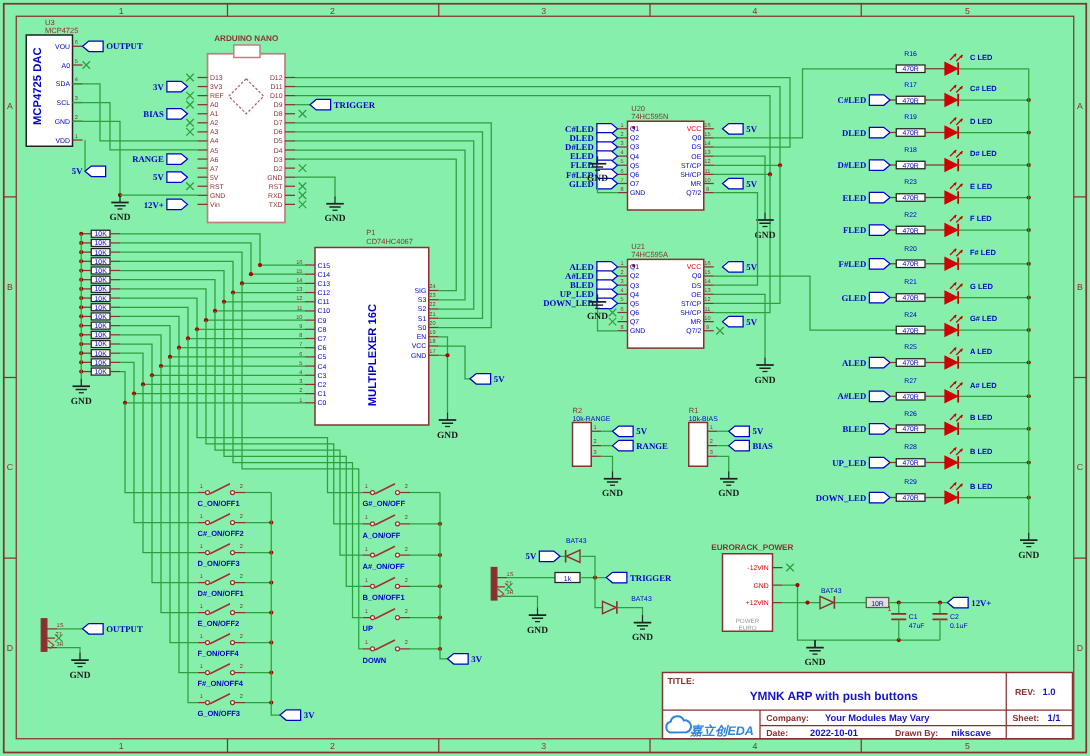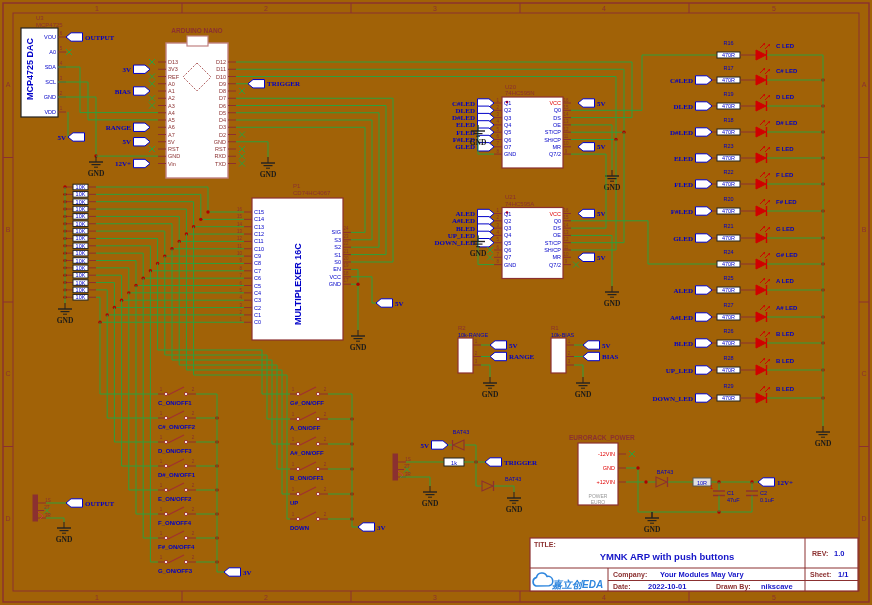--- a/index.html
+++ b/index.html
@@ -1,16 +1,16 @@
 <!DOCTYPE html>
 <html><head>
 <meta charset="utf-8">
 <style>
   html,body{margin:0;padding:0;background:#e8e8e8;}
-  #stage{position:relative;width:872px;height:605px;background:#a16207;overflow:hidden;}
+  #stage{position:relative;width:872px;height:605px;background:#86efac;overflow:hidden;}
   svg{position:absolute;left:0;top:0;}
   text{font-family:"Liberation Sans",sans-serif;fill:#0000c8;}
   .t-pin{font-size:5.5px;fill:#0000c8;}
   .t-apin{font-size:5.5px;fill:#8b3030;}
   .t-num{font-size:4.5px;fill:#8b3030;}
   .t-ref{font-size:6px;fill:#8b3030;}
   .t-val{font-size:5.5px;fill:#0000c8;}
   .t-flag{font-family:"Liberation Serif",serif;font-weight:bold;font-size:7px;fill:#0000c8;}
   .t-gnd{font-family:"Liberation Serif",serif;font-weight:bold;font-size:7.5px;fill:#1a1a1a;}
   .t-led{font-size:6px;font-weight:bold;fill:#0000c8;}

